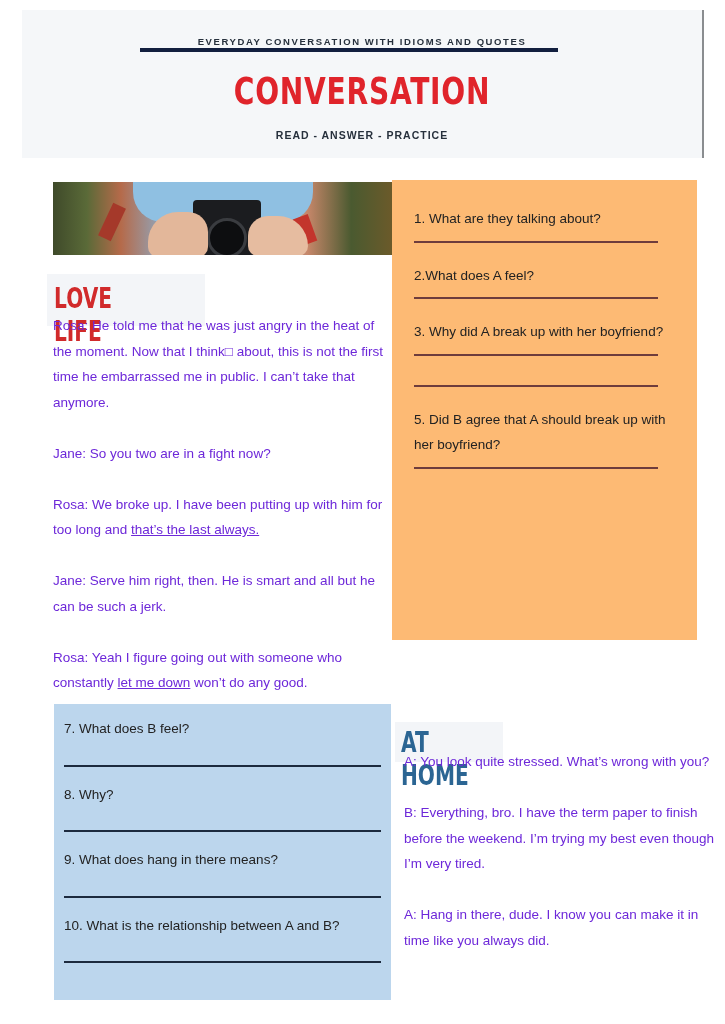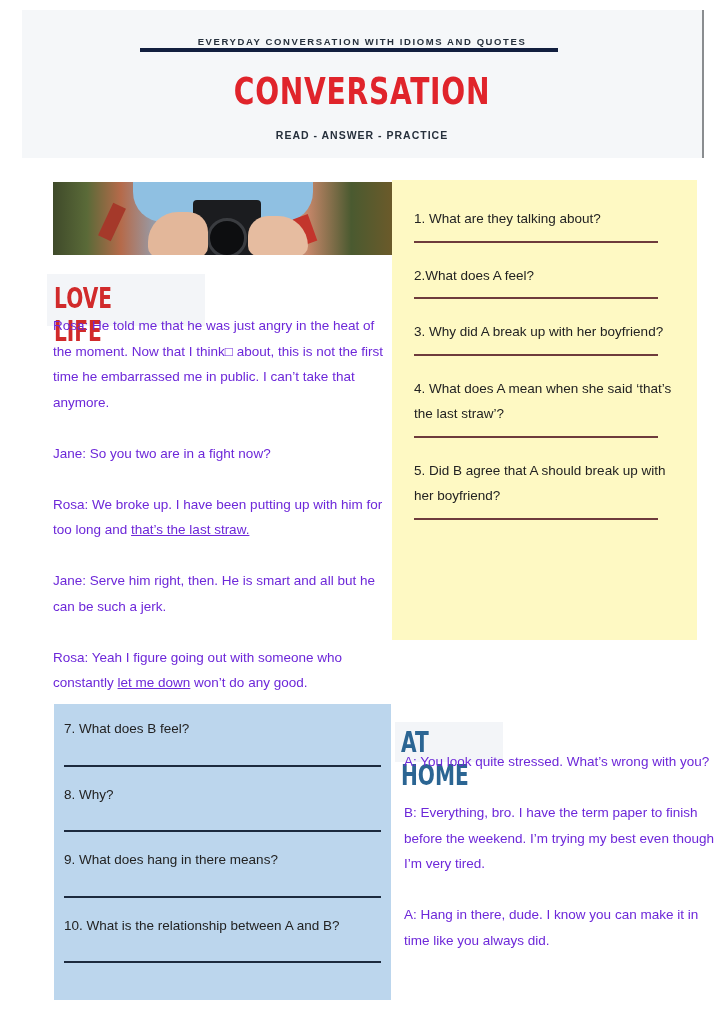--- a/index.html
+++ b/index.html
@@ -56,21 +56,21 @@
     
     .dialogue { position: absolute; font-size: 13.5px; line-height: 25.5px; color: #6d28d9; }
     .dialogue p { margin-bottom: 25.5px; }
     .dialogue p:last-child { margin-bottom: 0; }
     .love-text { left: 53px; top: 313px; width: 336px; }
     .home-text { left: 404px; top: 749px; width: 310px; }
     .u { text-decoration: underline; }
 
     
     .qbox { position: absolute; }
-    .pink { left: 392px; top: 180px; width: 305px; height: 460px; background: #fef9c3; padding: 26px 0 0 22px; }
+    .pink { left: 392px; top: 180px; width: 305px; height: 460px; background: #fdba74; padding: 26px 0 0 22px; }
     .blue { left: 54px; top: 704px; width: 337px; height: 296px; background: #bcd6ed; padding: 12px 4px 0 10px; }
     .q { font-size: 13.5px; line-height: 25.5px; color: #222; }
     .pink .line { width: 244px; height: 2px; background: #6e3c3c; }
     .blue .line { width: 317px; height: 2px; background: #1c2a3e; }
     .inline-line { display: inline-block; width: 194px; height: 2px; background: #6e3c3c; vertical-align: -2px; margin-left: 4px; }
   </style>
 </head>
 <body>
 
 <div class="page">
@@ -92,39 +92,38 @@
     <div class="hand-r"></div>
   </div>
 
   <div class="sec-head love-head">
     <span>LOVE LIFE</span>
   </div>
 
   <div class="dialogue love-text">
     <p>Rosa: He told me that he was just angry in the heat of the moment. Now that I think□ about, this is not the first time he embarrassed me in public. I can’t take that anymore.</p>
     <p>Jane: So you two are in a fight now?</p>
-    <p><span>Rosa: We broke up. I have been putting up with him for too long and </span><span class="u">that’s the last straw.</span><span></span></p>
+    <p><span>Rosa: We broke up. I have been putting up with him for too long and </span><span class="u">that’s the last always.</span><span></span></p>
     <p>Jane: Serve him right, then. He is smart and all but he can be such a jerk.</p>
     <p><span>Rosa: Yeah I figure going out with someone who constantly </span><span class="u">let me down</span><span> won’t do any good.</span></p>
   </div>
 
   <div class="qbox pink">
     <div class="q">1. What are they talking about?</div>
     <div style="height:9px"></div>
     <div class="line"></div>
     <div style="height:20px"></div>
     <div class="q">2.What does A feel?</div>
     <div style="height:9px"></div>
     <div class="line"></div>
     <div style="height:20px"></div>
     <div class="q">3. Why did A break up with her boyfriend?</div>
     <div style="height:9px"></div>
     <div class="line"></div>
     <div style="height:20px"></div>
-    <div class="q" style="width:270px">4. What does A mean when she said ‘that’s the last straw’?</div>
     <div style="height:9px"></div>
     <div class="line"></div>
     <div style="height:20px"></div>
     <div class="q" style="width:260px">5. Did B agree that A should break up with her boyfriend?</div>
     <div style="height:9px"></div>
     <div class="line"></div>
     <div style="height:20px"></div>
   </div>
 
   <div class="qbox blue">

